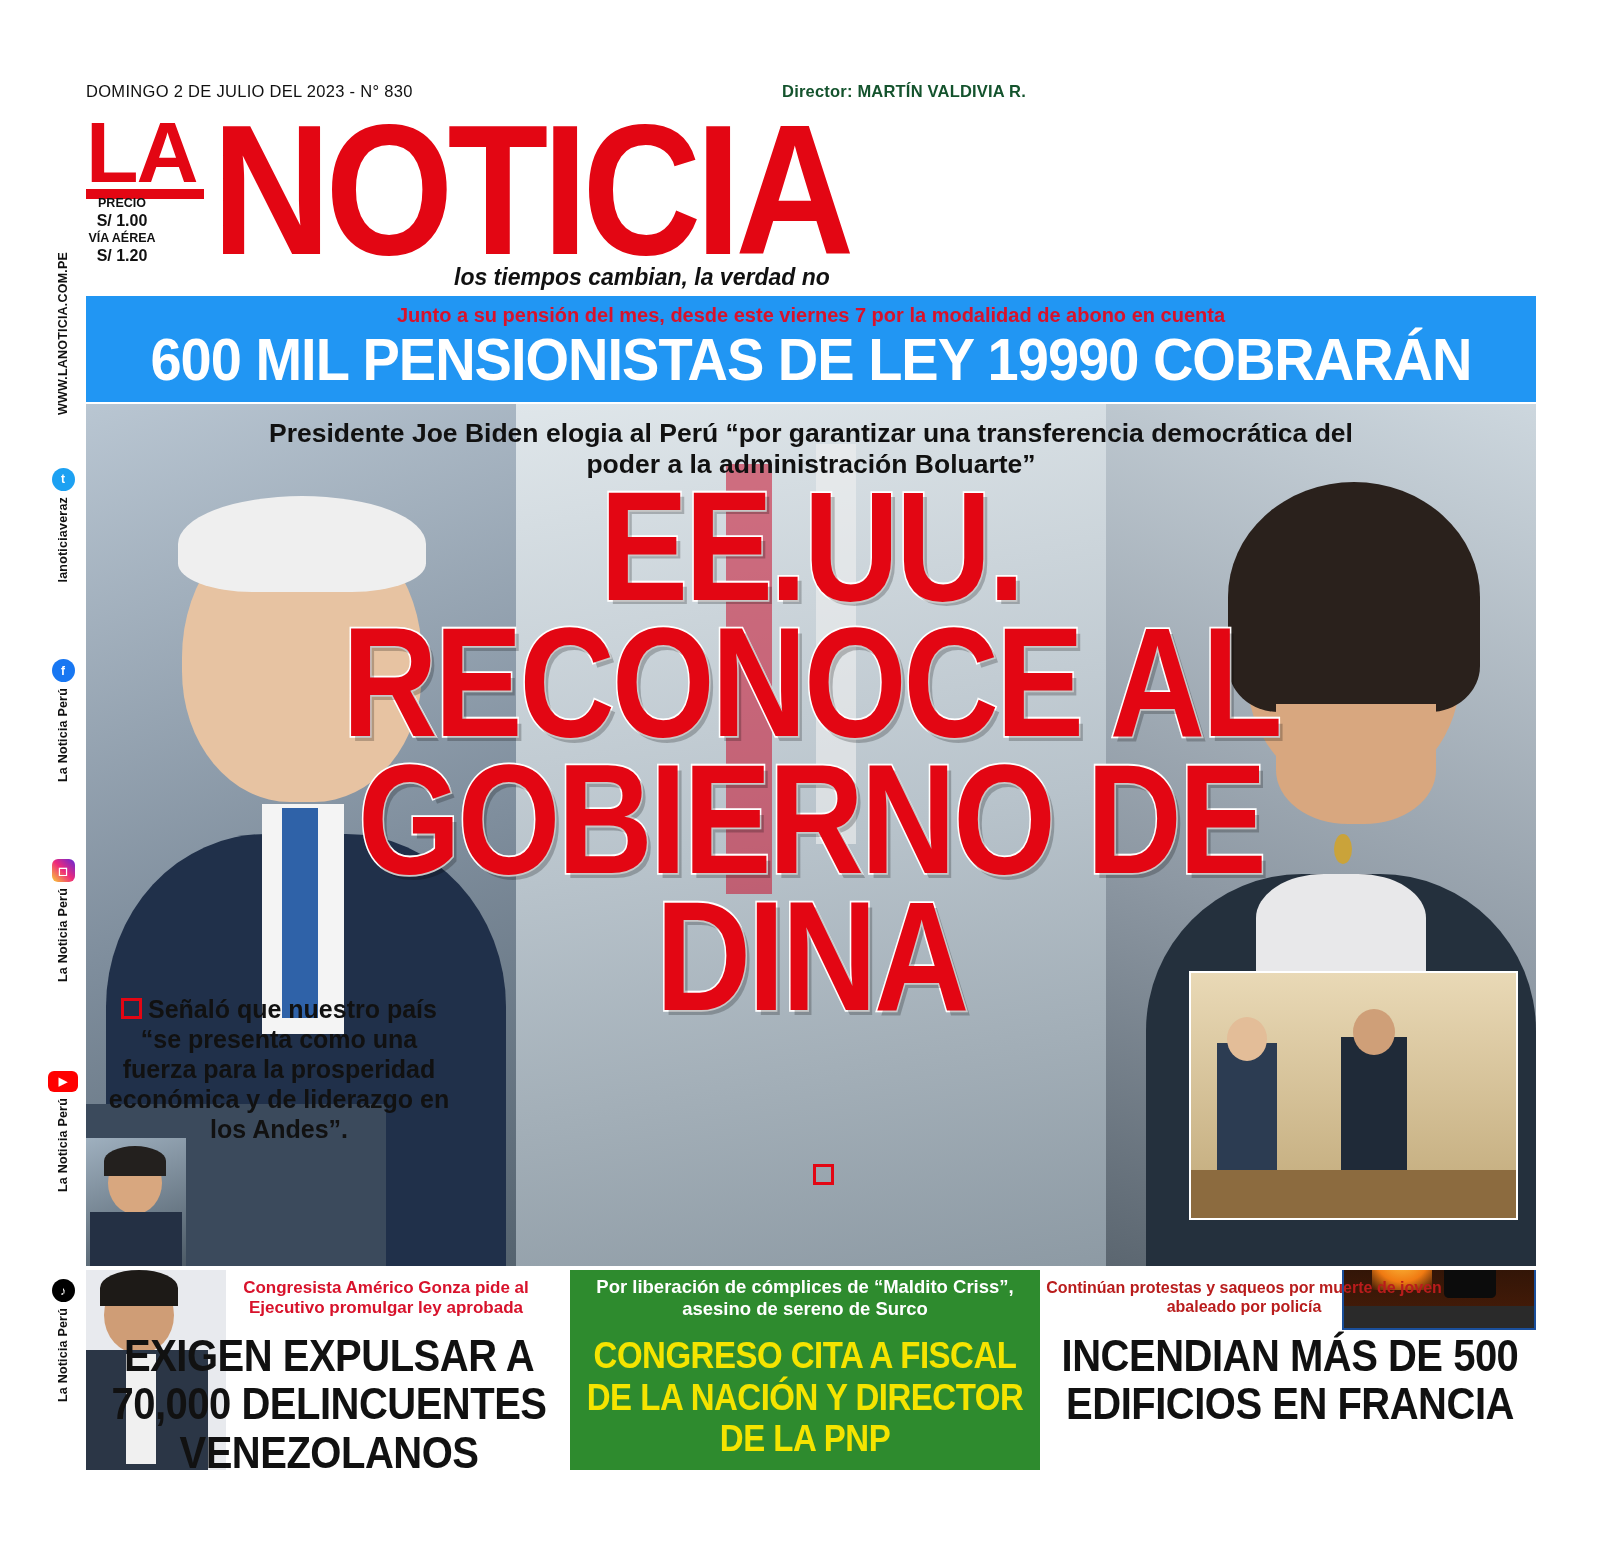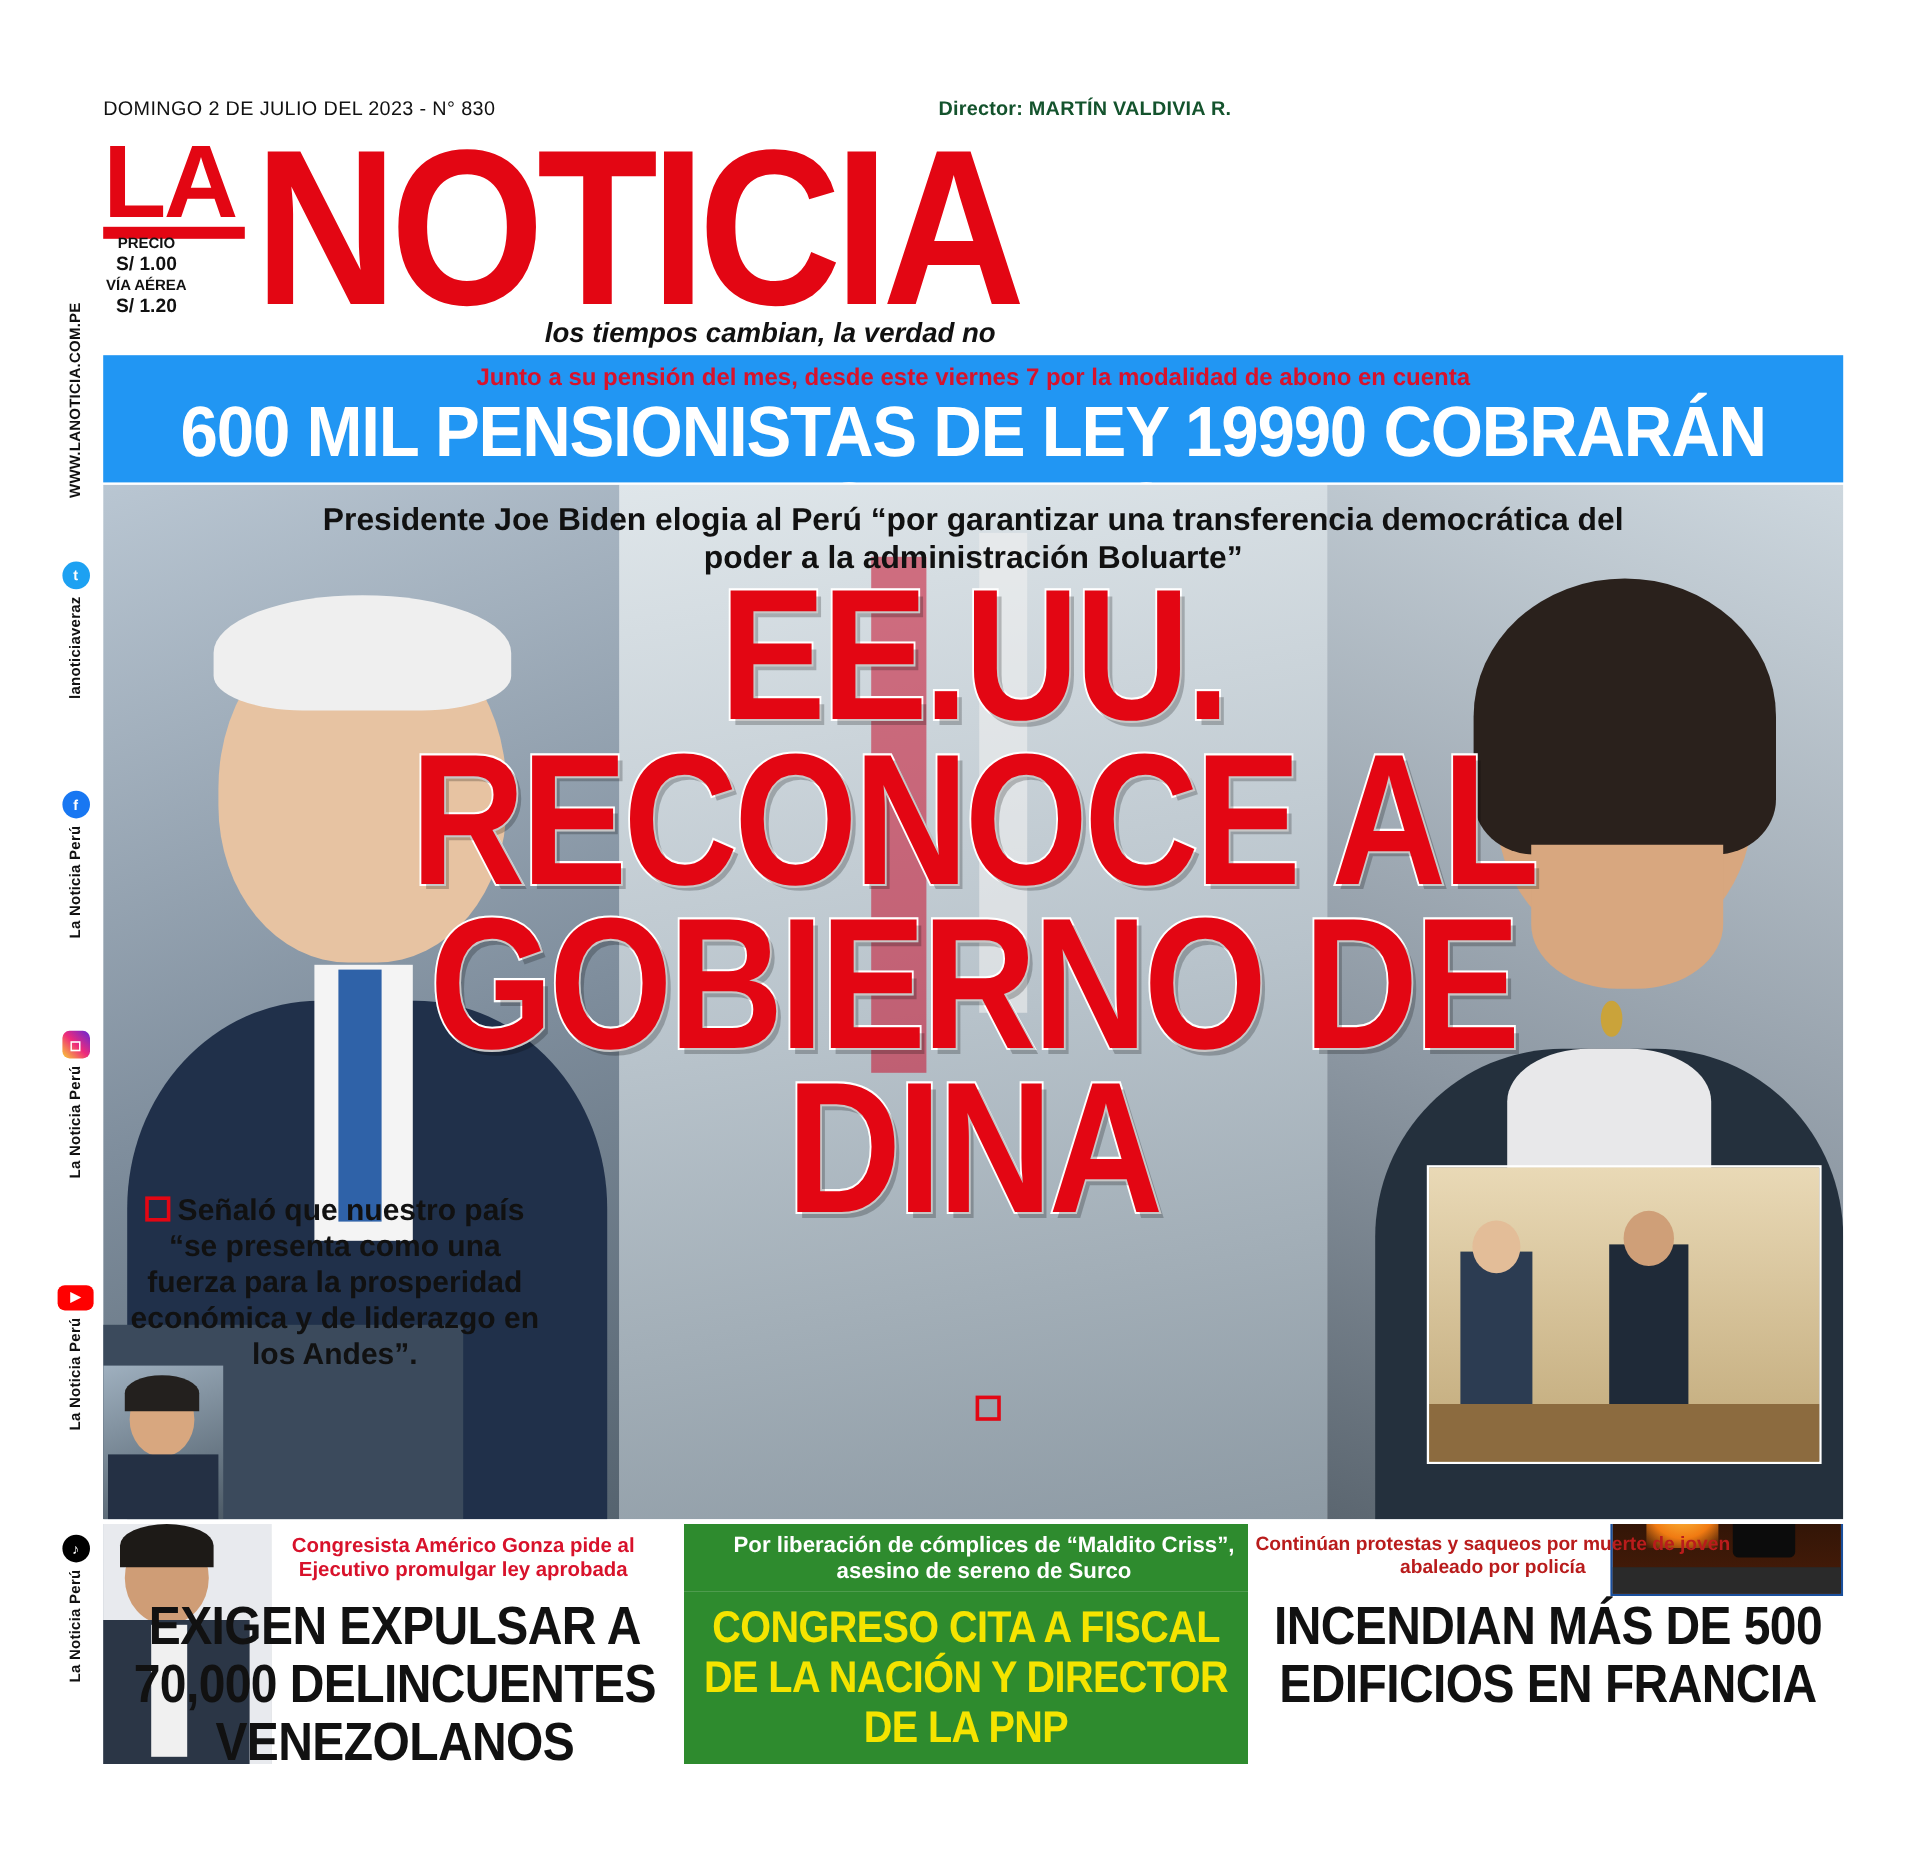--- a/index.html
+++ b/index.html
@@ -385,21 +385,20 @@
   }
   .c2-kicker {
     position: absolute;
     left: 0; top: 6px;
     width: 470px;
     text-align: center;
     font-size: 18.5px;
     font-weight: bold;
     color: #ffffff;
     line-height: 1.2;
-    padding-left: 15px;
   }
   .c2-title-box {
     position: absolute;
     left: 0; top: 56px;
     width: 470px;
     height: 144px;
     background: #2e8b2e;
   }
   .c2-title {
     position: absolute;

